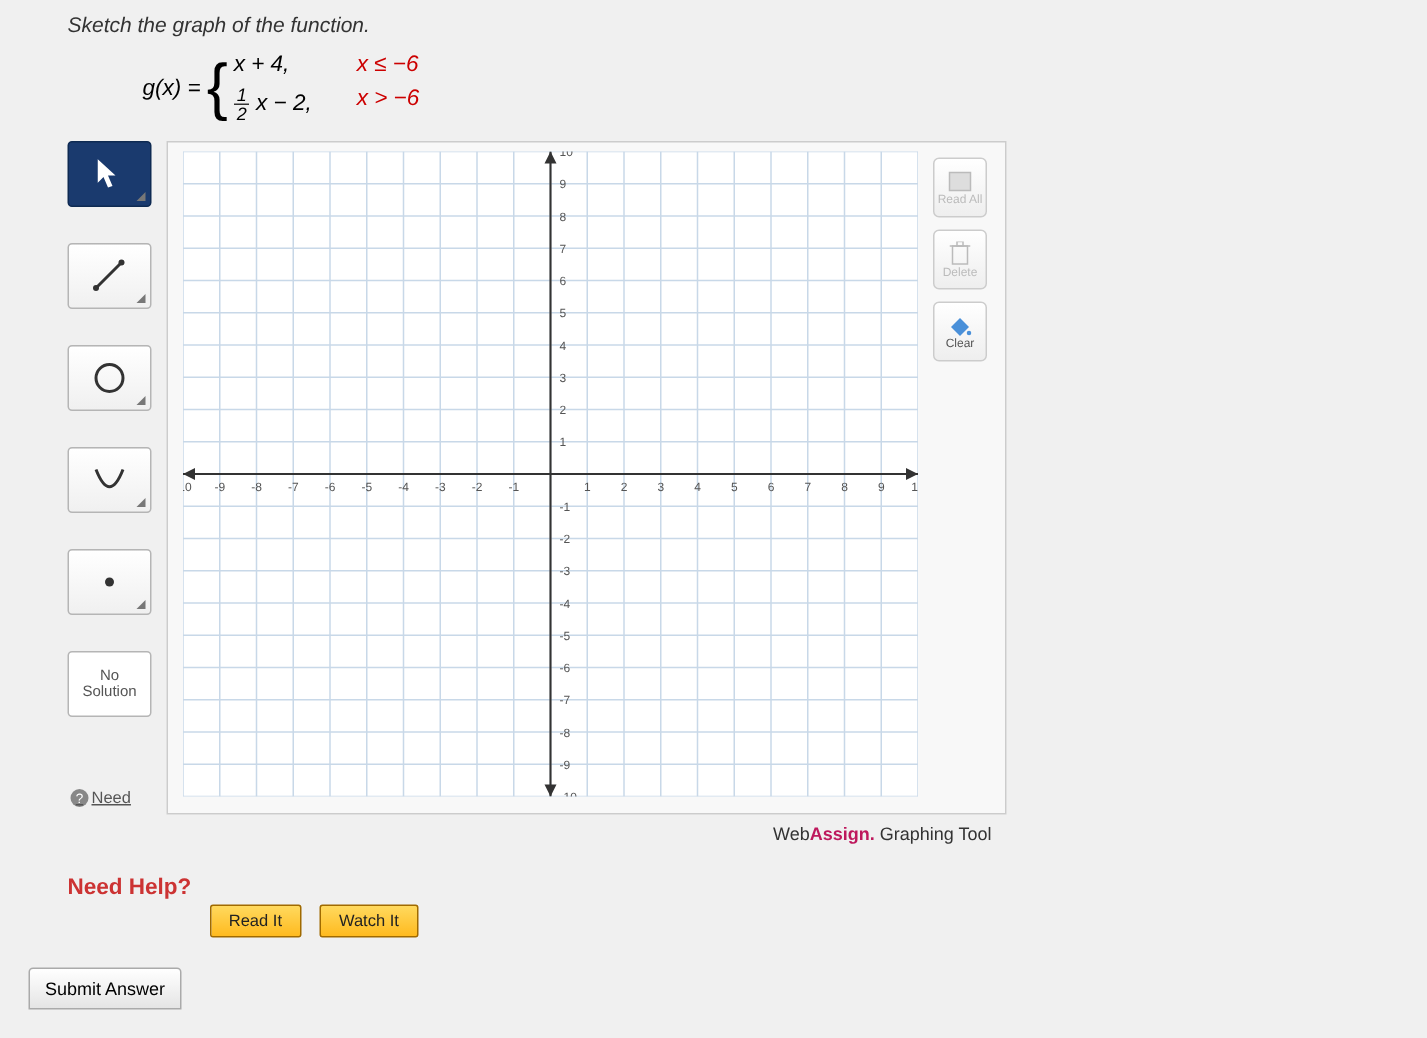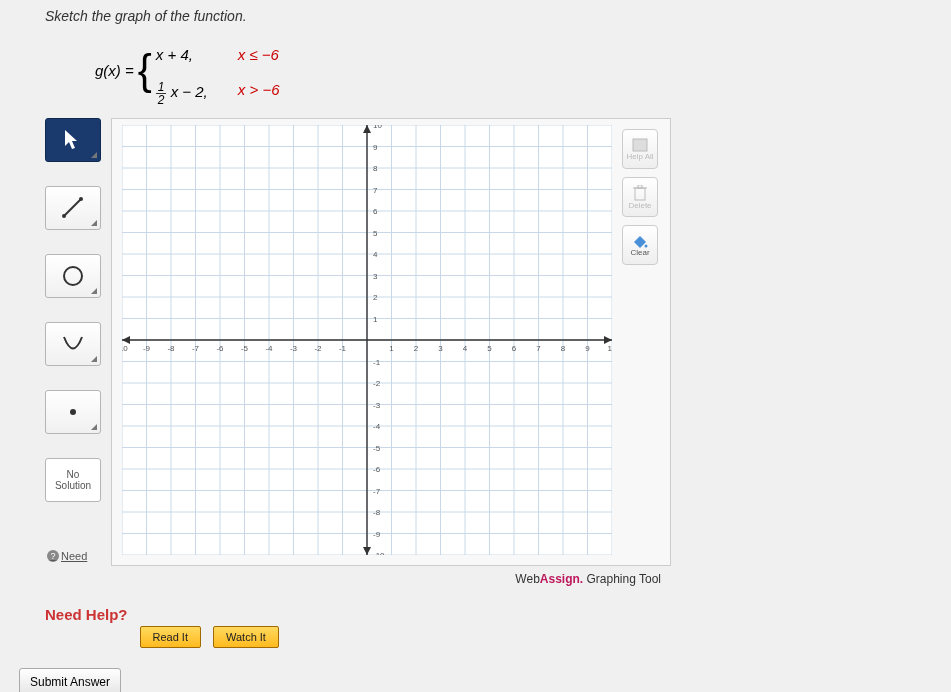--- a/index.html
+++ b/index.html
@@ -31,21 +31,21 @@
       font-size: 42px;
       line-height: 42px;
       font-style: normal;
       margin-right: 4px;
     }
     .piece-stack {
       display: inline-flex;
       flex-direction: column;
       gap: 6px;
     }
-    .piece { display: flex; gap: 22px; margin-top: 12px; }
+    .piece { display: flex; gap: 22px; }
     .piece .expr { min-width: 60px; }
     .cond { color: #c00; }
     .frac {
       display: inline-flex;
       flex-direction: column;
       text-align: center;
       vertical-align: middle;
       font-size: 12px;
       line-height: 1;
     }
@@ -384,21 +384,21 @@
           <text x="251" y="67.5" font-size="8" text-anchor="start" fill="#555">7</text>
           <text x="251" y="46" font-size="8" text-anchor="start" fill="#555">8</text>
           <text x="251" y="24.5" font-size="8" text-anchor="start" fill="#555">9</text>
           <text x="251" y="3" font-size="8" text-anchor="start" fill="#555">10</text>
         </svg>
       <div class="action-col">
         <div class="action-btn dim">
           <svg width="16" height="14">
               <rect x="1" y="1" width="14" height="12" fill="#ddd" stroke="#bbb"></rect>
             </svg>
-          <span>Help All</span>
+          <span>Read All</span>
         </div>
         <div class="action-btn dim">
           <svg width="14" height="16">
               <rect x="2" y="3" width="10" height="12" fill="none" stroke="#bbb"></rect>
               <line x1="0" y1="3" x2="14" y2="3" stroke="#bbb"></line>
               <rect x="5" y="0" width="4" height="3" fill="none" stroke="#bbb"></rect>
             </svg>
           <span>Delete</span>
         </div>
         <div class="action-btn">

